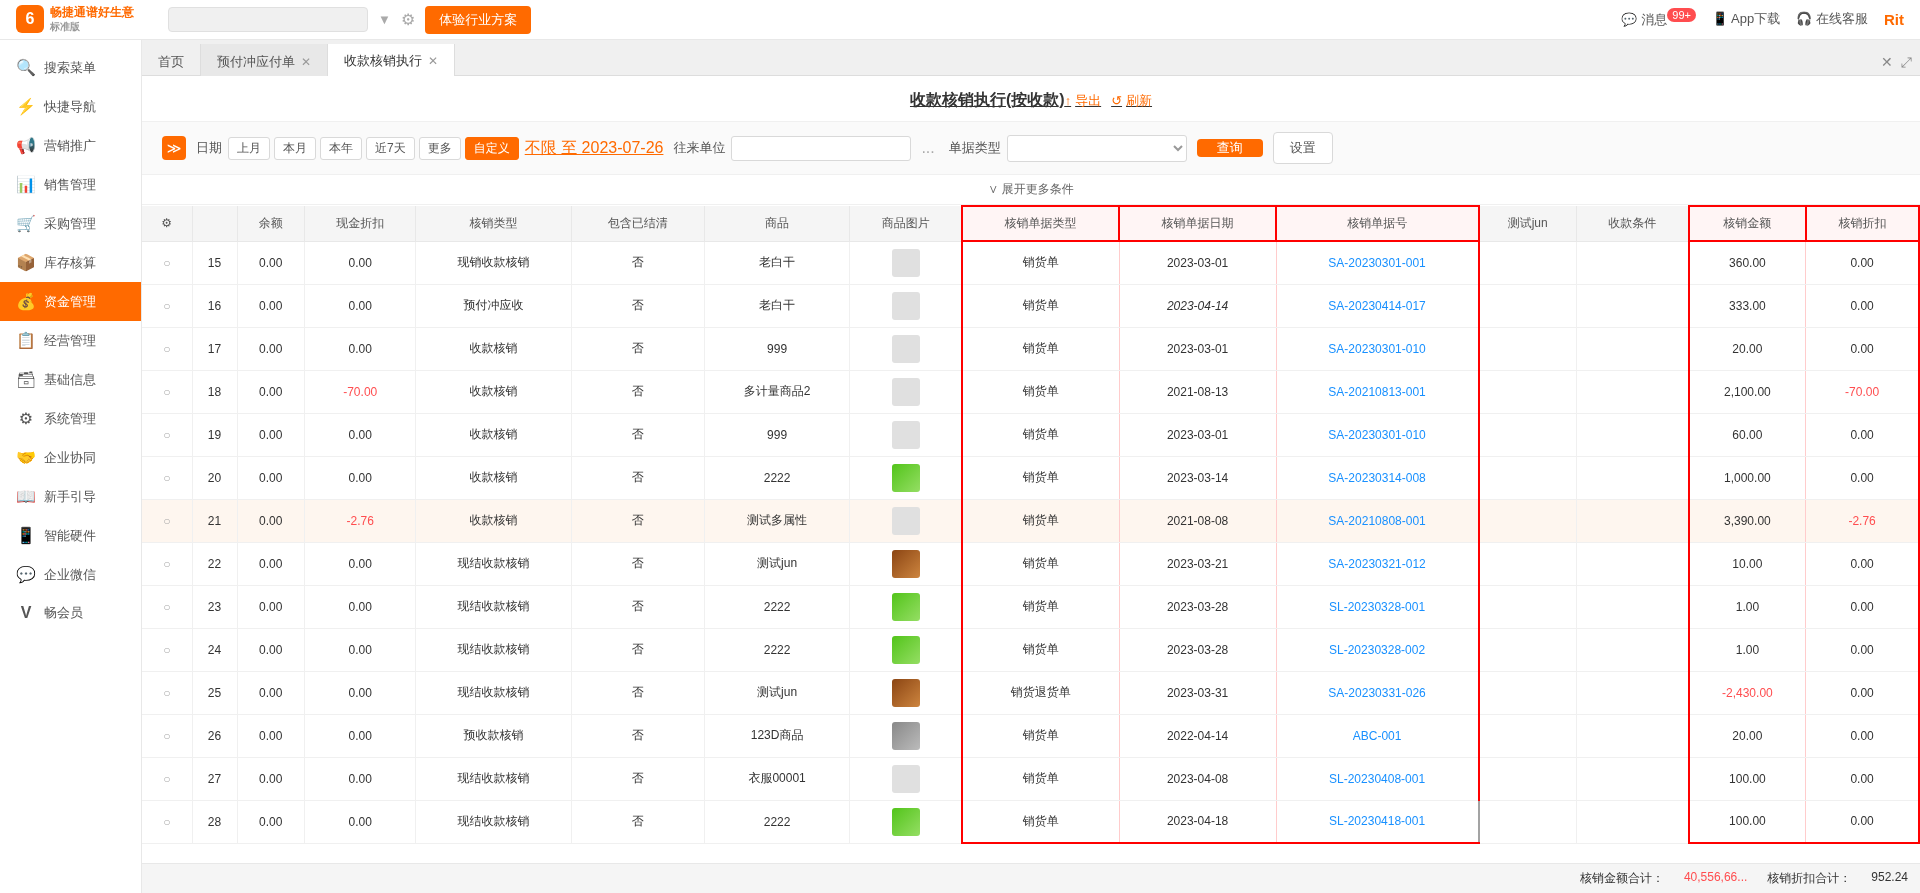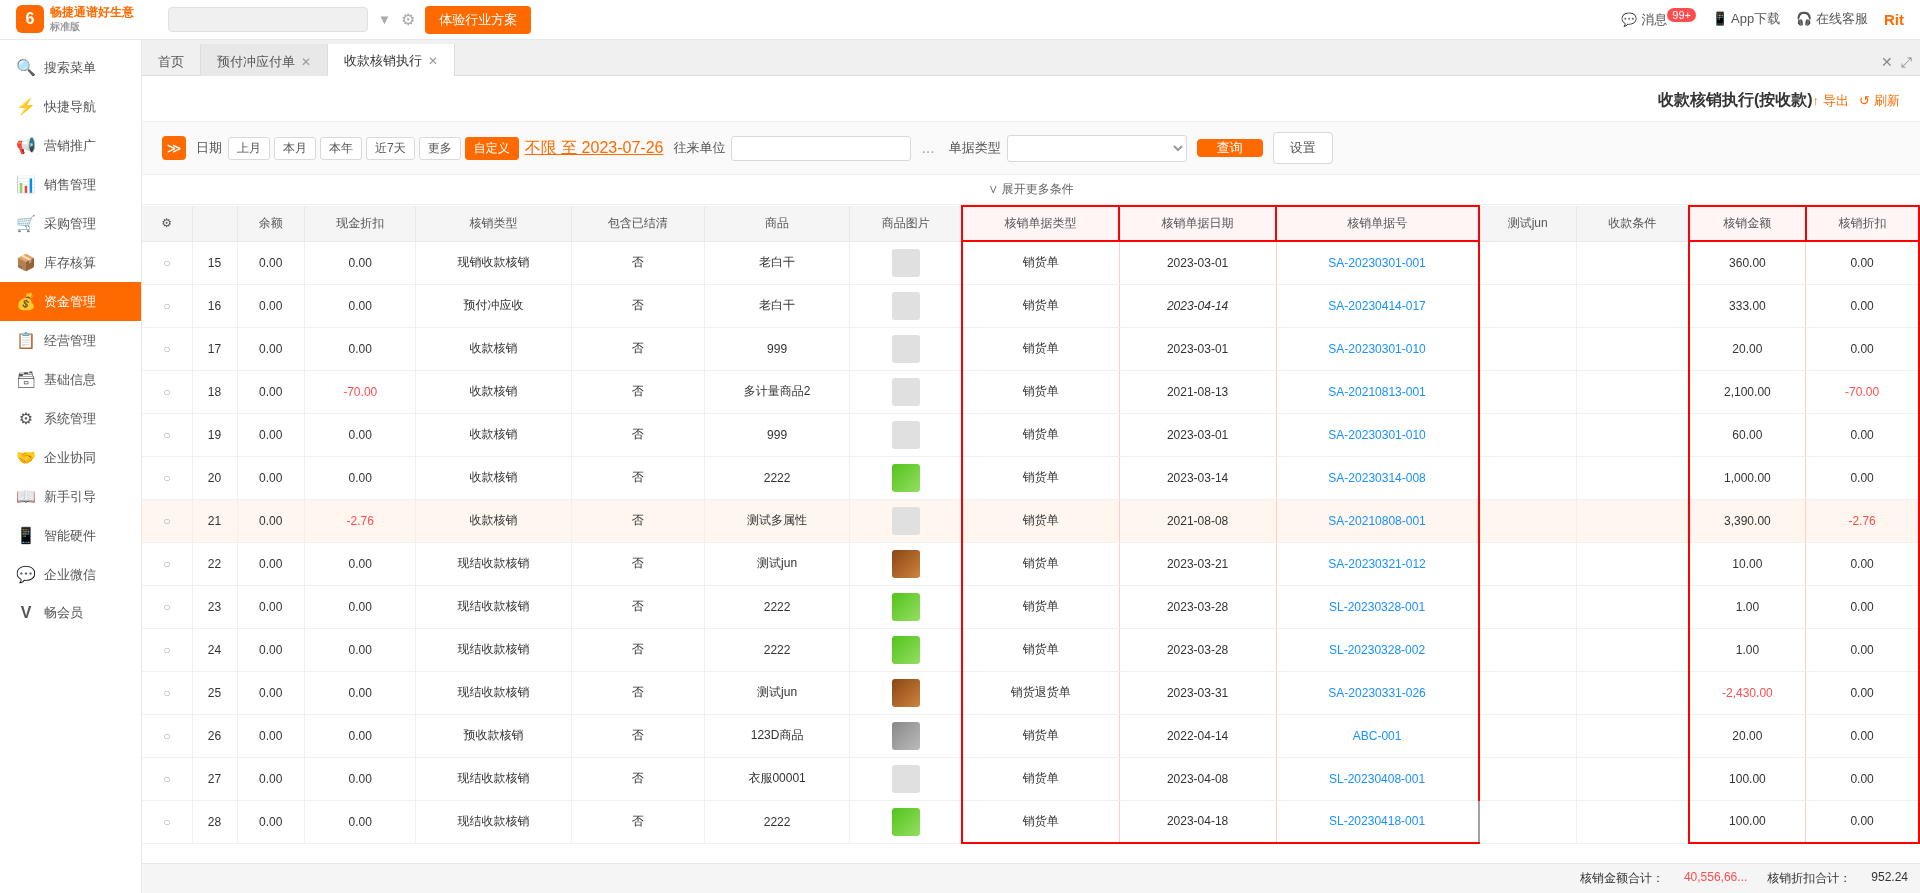--- a/index.html
+++ b/index.html
@@ -31,21 +31,21 @@
     .tab-bar { background: #f0f0f0; display: flex; align-items: center; height: 36px; border-bottom: 1px solid #ddd; padding: 9px 0 0 0; }
     .tab { display: flex; align-items: center; gap: 6px; padding: 0 16px; height: 36px; cursor: pointer; font-size: 13px; color: #555; border-right: 1px solid #ddd; background: #e8e8e8; }
     .tab.active { background: #fff; color: #333; border-bottom: 2px solid #fff; }
     .tab .close-btn { color: #999; font-size: 12px; cursor: pointer; }
     .tab-home { padding: 0 16px; height: 36px; display: flex; align-items: center; color: #555; font-size: 13px; border-right: 1px solid #ddd; cursor: pointer; }
     .tab-right-btns { margin-left: auto; display: flex; align-items: center; padding: 0 8px; gap: 8px; }
     .tab-right-btn { background: none; border: none; cursor: pointer; color: #888; font-size: 14px; }
 
     
     .page-content { flex: 1; overflow: hidden; background: #fff; display: flex; flex-direction: column; padding: 0; }
-    .page-header { padding: 14px 20px 10px; display: flex; align-items: center; justify-content: flex-end; border-bottom: 1px solid #f0f0f0; }
+    .page-header { padding: 14px 20px 10px; display: flex; align-items: center; justify-content: center; border-bottom: 1px solid #f0f0f0; text-decoration: underline; }
     .page-title { font-size: 16px; font-weight: bold; color: #333; }
     .page-actions { display: flex; gap: 10px; }
     .action-btn { display: flex; align-items: center; gap: 4px; color: #ff6a00; cursor: pointer; font-size: 13px; border: none; background: none; }
 
     
     .filter-bar { padding: 10px 20px; background: #fafafa; border-bottom: 1px solid #f0f0f0; display: flex; flex-wrap: wrap; align-items: center; gap: 10px; }
     .filter-expand-btn { width: 24px; height: 24px; background: #ff6a00; color: white; border: none; border-radius: 4px; cursor: pointer; display: flex; align-items: center; justify-content: center; font-size: 14px; }
     .filter-group { display: flex; align-items: center; gap: 6px; font-size: 13px; }
     .filter-label { color: #555; }
     .filter-date-btns { display: flex; gap: 4px; }

